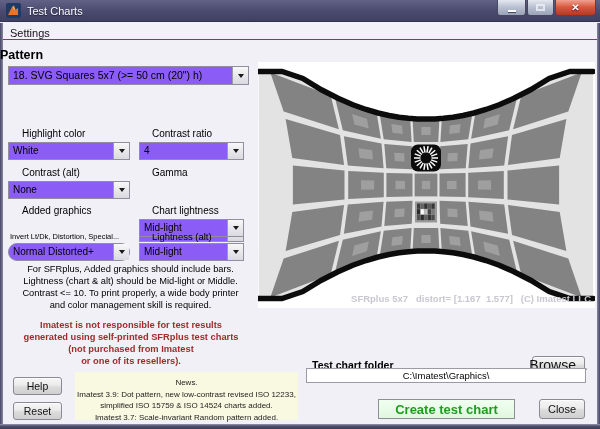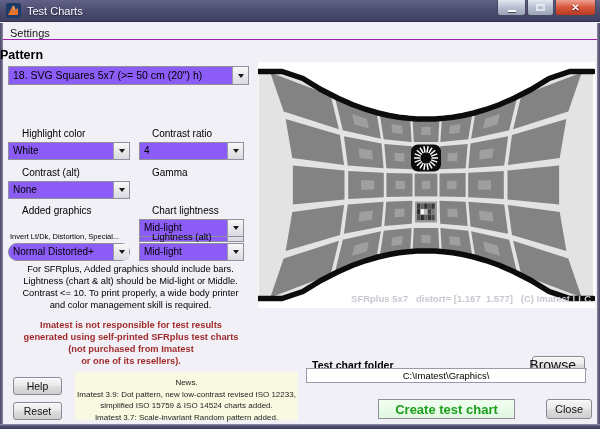--- a/index.html
+++ b/index.html
@@ -260,15 +260,15 @@
         <rect x="173.4" y="152.84" width="3.3" height="5.3" fill="rgb(75,75,75)"></rect>
         <text x="333" y="240" text-anchor="end" fill="#c8c8d0" font-size="9.5" font-weight="bold" font-family="&quot;Liberation Sans&quot;,sans-serif" style="white-space:pre">SFRplus 5x7   distort= [1.167  1.577]   (C) Imatest LLC</text>
       </svg>
   </div>
 
   <div class="folder-lbl" style="left:312px;top:359px;">Test chart folder</div>
   <div class="btn" style="left:532px;top:356px;width:53px;height:17px;font-size:14px;">Browse...</div>
   <div class="field" style="left:306px;top:368px;width:280px;height:15px;">C:\Imatest\Graphics\</div>
 
   <div class="create-btn" style="left:378px;top:399px;width:137px;height:20px;">Create test chart</div>
-  <div class="btn" style="left:539px;top:399px;width:46px;height:20px;font-size:11px;margin-left:7px;">Close</div>
+  <div class="btn" style="left:539px;top:399px;width:46px;height:20px;font-size:11px;">Close</div>
 
 </div>
 
 </body></html>

